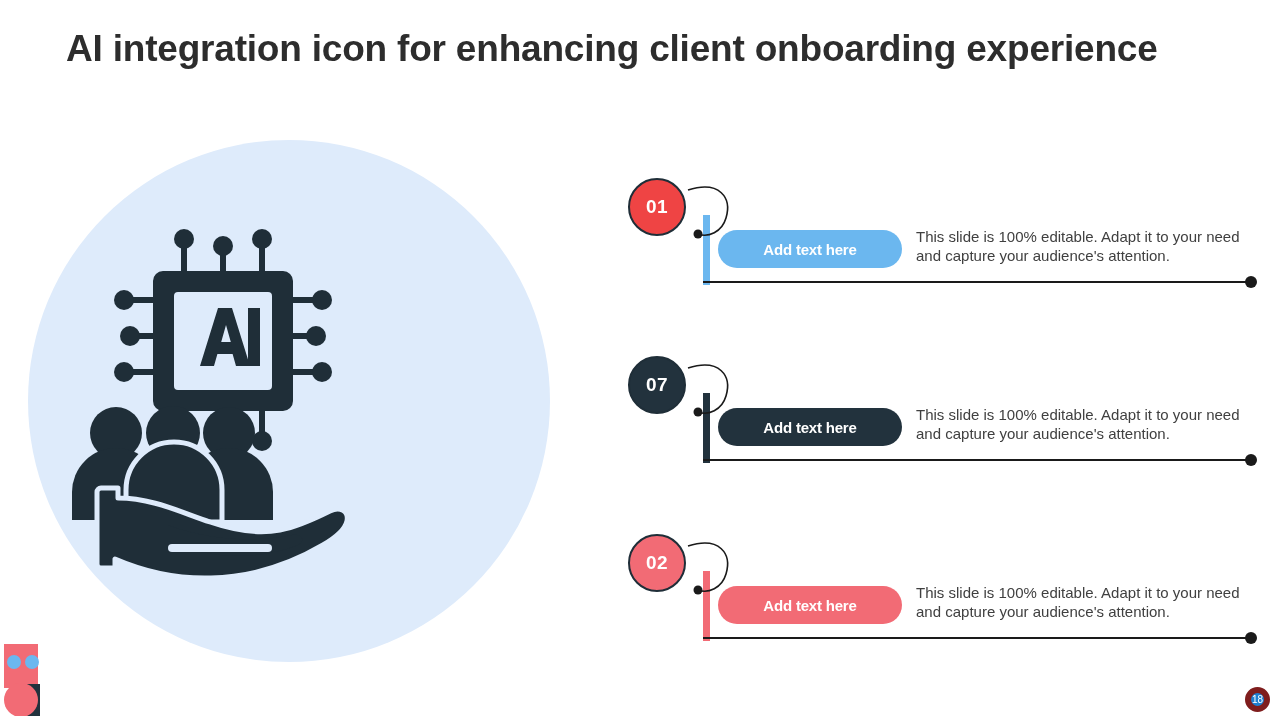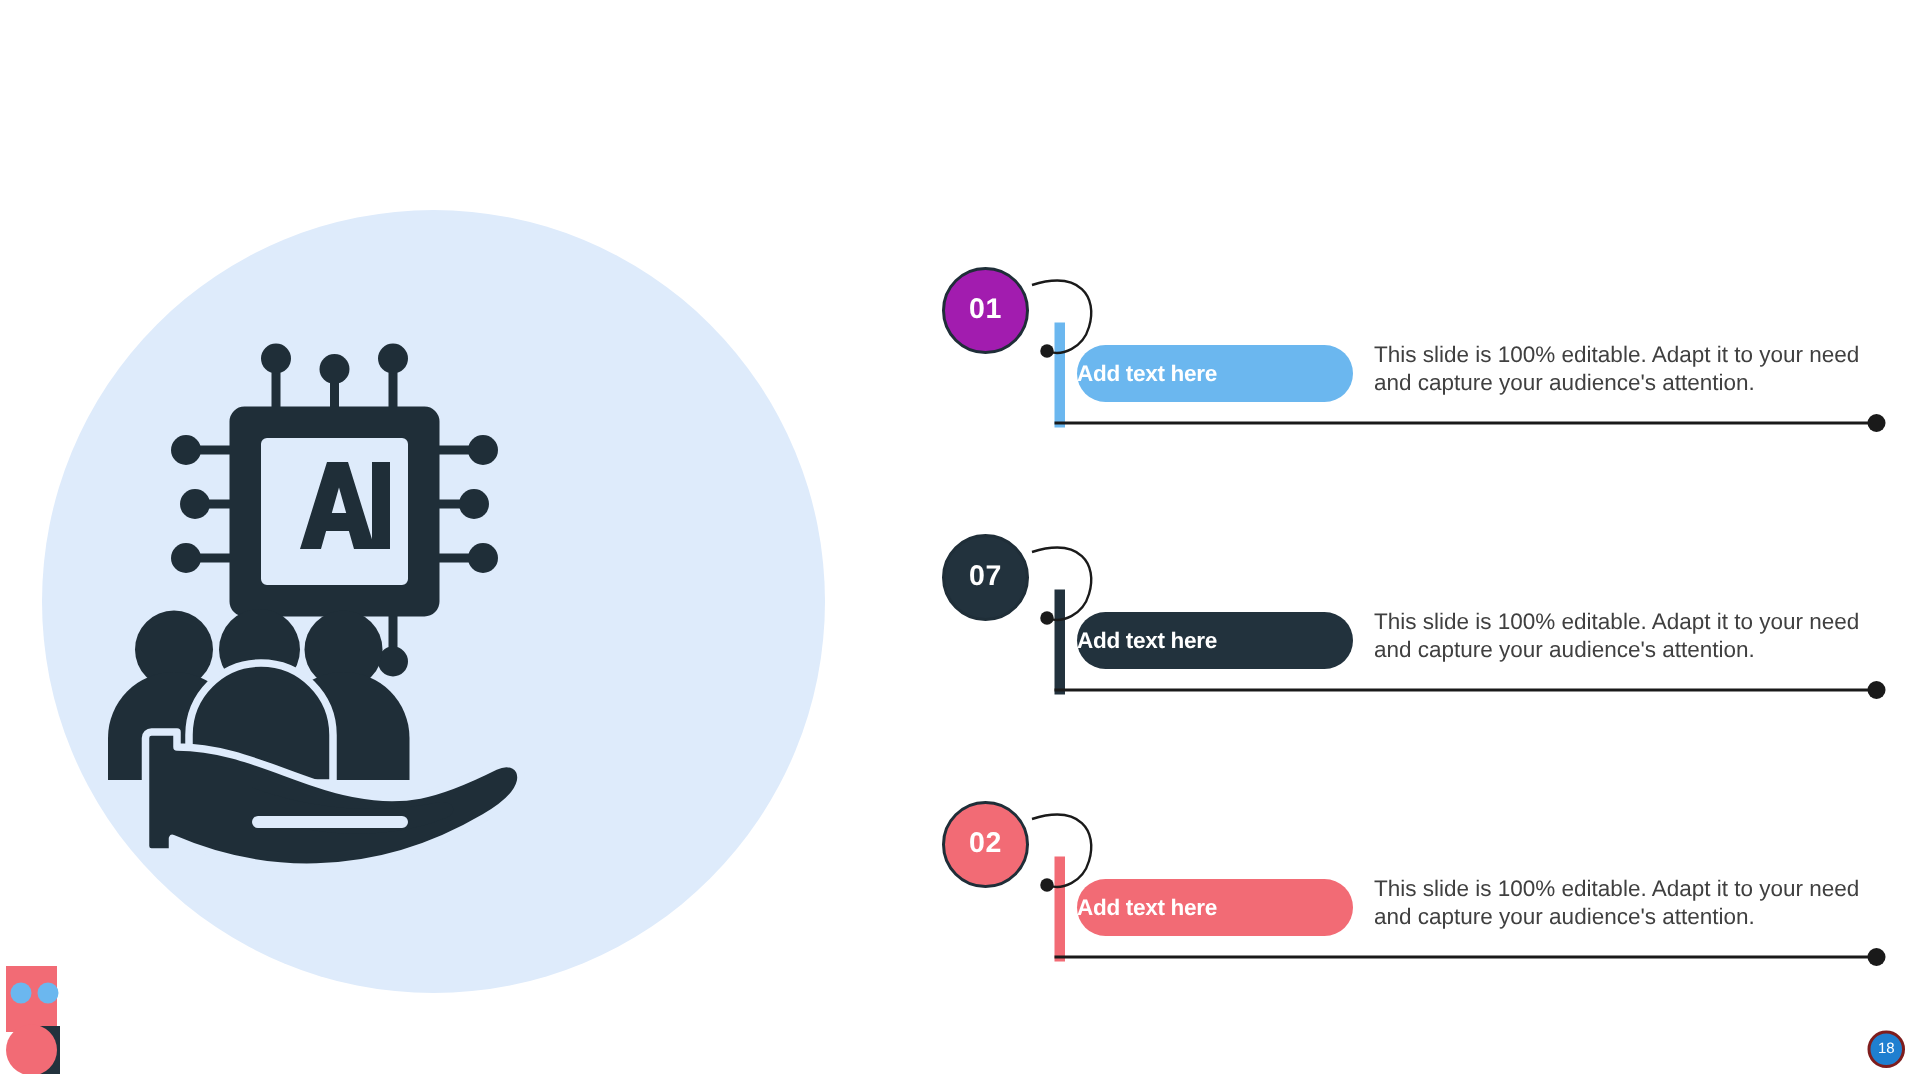--- a/index.html
+++ b/index.html
@@ -108,21 +108,21 @@
     z-index: 2;
   }
 
   .pill {
     position: absolute;
     left: 98px; top: 62px;
     width: 184px; height: 38px;
     border-radius: 19px;
     display: flex;
     align-items: center;
-    justify-content: flex-start;
+    justify-content: center;
     color: #ffffff;
     font-size: 15px;
     font-weight: bold;
     letter-spacing: -0.2px;
     z-index: 2;
   }
 
   .desc {
     position: absolute;
     left: 296px; top: 59px;
@@ -139,33 +139,34 @@
     width: 62px; height: 72px;
   }
 
   
   .pagenum {
     position: absolute;
     left: 1245px; top: 687px;
     width: 25px; height: 25px;
     border-radius: 50%;
     background: #1f7fd0;
-    border: 2px solid #7f1d1d;
+    border: 6px solid #7f1d1d;
     color: #ffffff;
     font-size: 10px;
     display: flex;
     align-items: center;
     justify-content: center;
   }
 </style>
 </head>
 <body>
 
 <div class="slide">
 
+  <div class="title">AI integration icon for enhancing client onboarding experience</div>
 
   <div class="illus-wrap">
     <div class="illus-circle"></div>
     <svg class="illus-svg" viewBox="0 0 522 522">
       <g fill="#1f2e38">
 
         <rect x="153" y="98" width="6" height="34"></rect>
         <circle cx="156" cy="99" r="10"></circle>
         <rect x="192" y="105" width="6" height="28"></rect>
         <circle cx="195" cy="106" r="10"></circle>
@@ -219,21 +220,21 @@
   <div class="items">
 
     <div class="item i0">
       <div class="vbar" style="background: rgb(107, 183, 239);"></div>
       <div class="hline"></div>
       <div class="enddot"></div>
       <svg class="connector" viewBox="0 0 70 80">
         <path d="M10,14 C42,4 54,22 48,42 C44,56 30,62 20,58" fill="none" stroke="#1a1a1a" stroke-width="1.6"></path>
         <circle cx="20" cy="58" r="4.5" fill="#1a1a1a"></circle>
       </svg>
-      <div class="badge" style="background: #a21caf;">
+      <div class="badge" style="background: #ef4444;">
         <span>01</span>
       </div>
       <div class="pill" style="background: rgb(107, 183, 239);">
         <span>Add text here</span>
       </div>
       <div class="desc">This slide is 100% editable. Adapt it to your need and capture your audience's attention.</div>
     </div>
 
     <div class="item i1">
       <div class="vbar" style="background: rgb(34, 50, 61);"></div>

